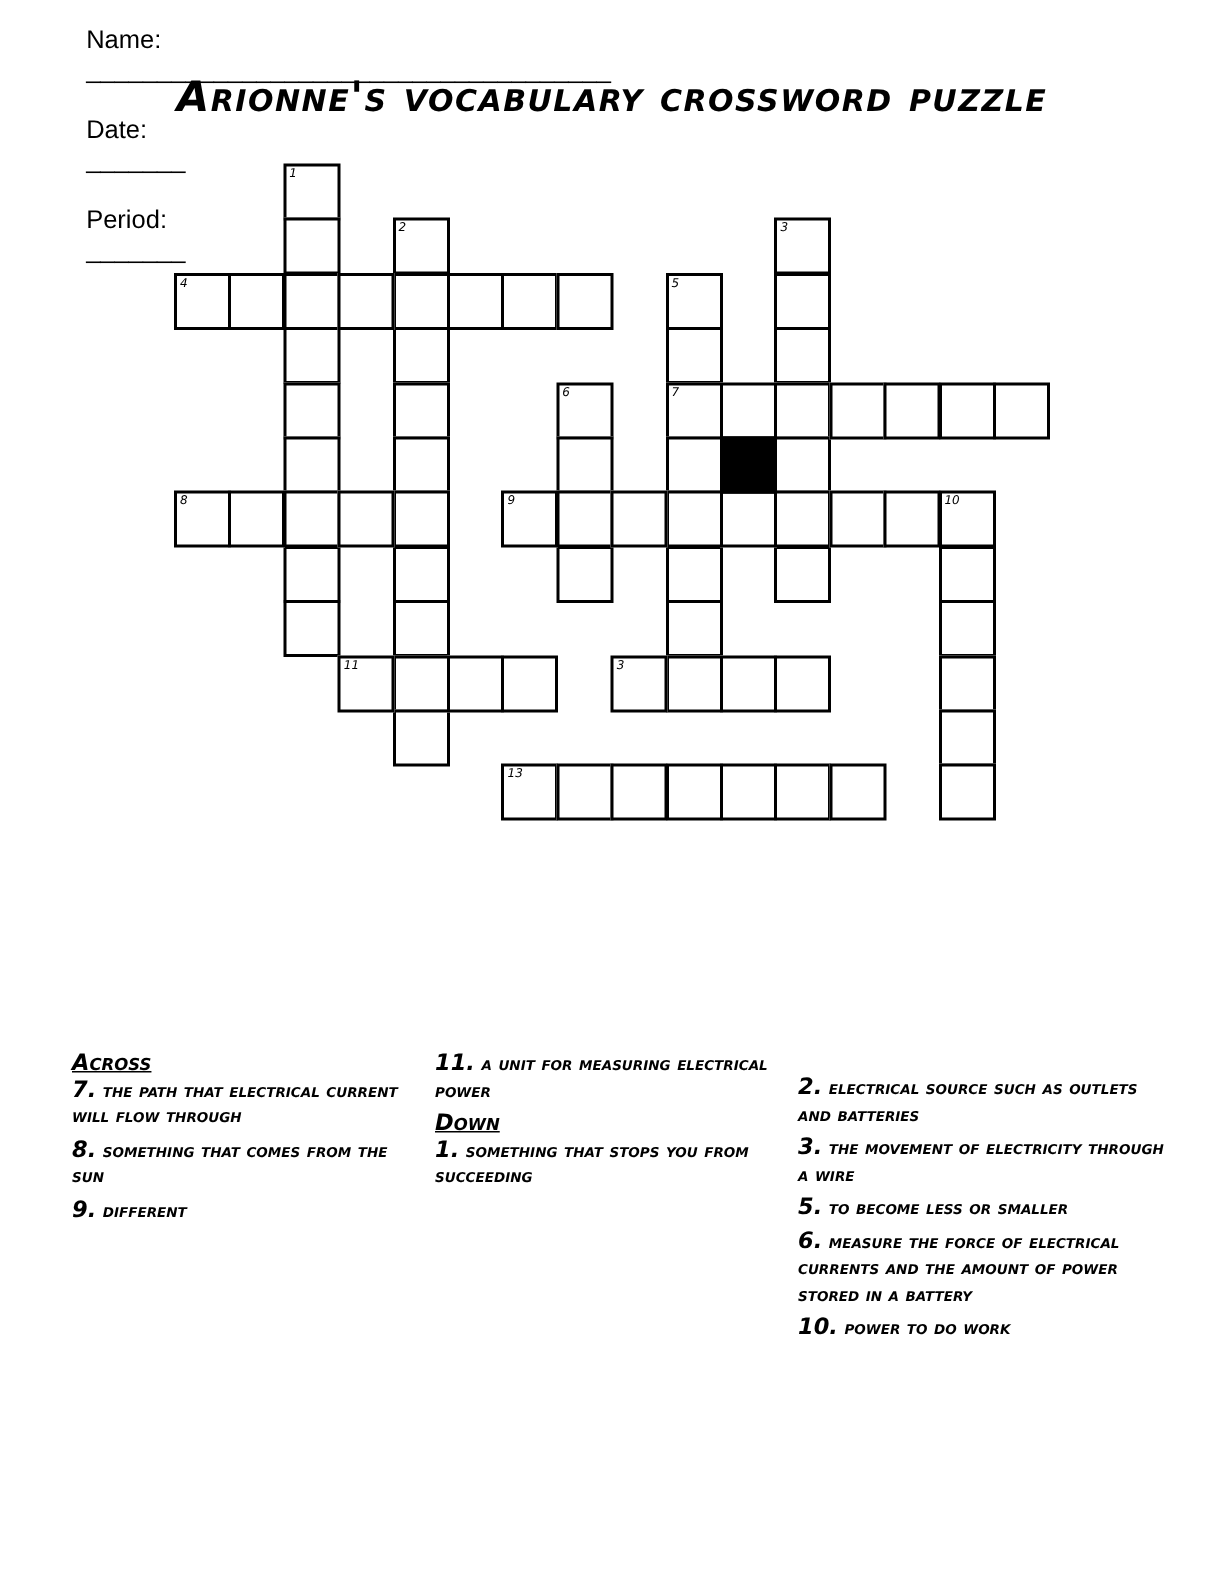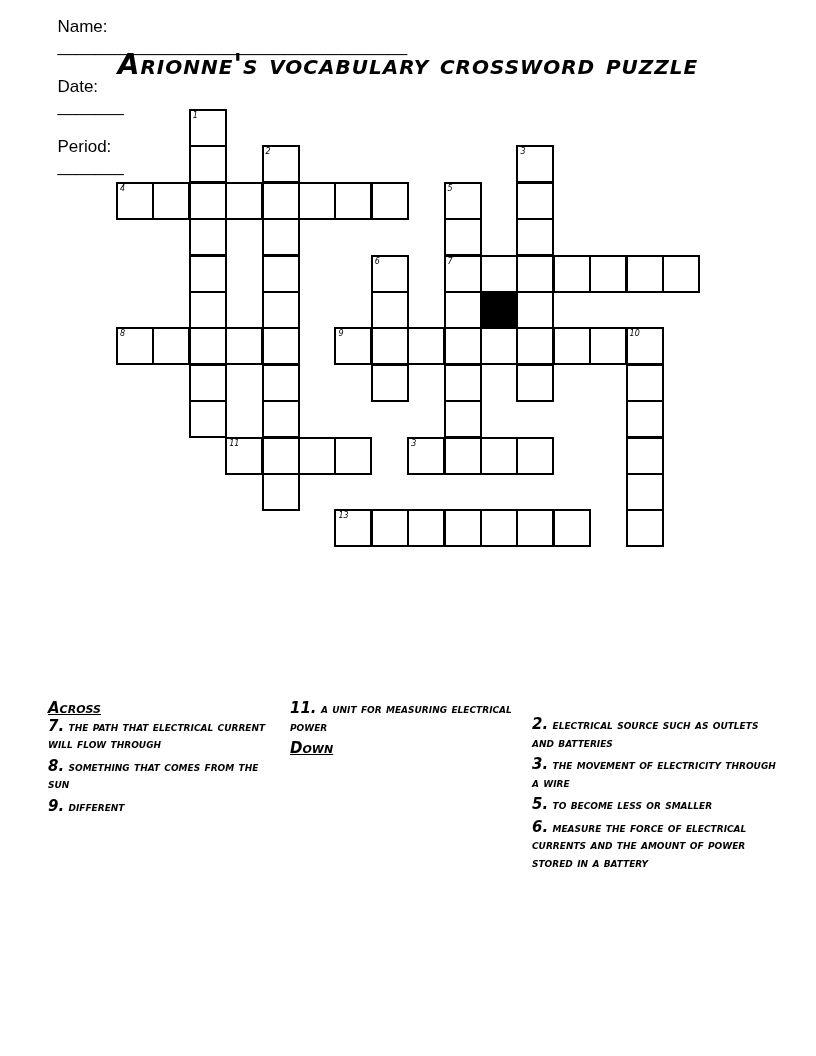--- a/index.html
+++ b/index.html
@@ -144,20 +144,22 @@
 <div class="clues col1">
   <div class="heading">Across</div>
   <div class="clue"><span class="n">7.</span> <span>the path that electrical current will flow through</span></div>
   <div class="clue"><span class="n">8.</span> <span>something that comes from the sun</span></div>
   <div class="clue"><span class="n">9.</span> <span>different</span></div>
 </div>
 
 <div class="clues col2">
   <div class="clue"><span class="n">11.</span> <span>a unit for measuring electrical power</span></div>
   <div class="heading">Down</div>
+  <div class="clue"><span class="n">1.</span> <span>something that stops you from succeeding</span></div>
 </div>
 
 <div class="clues col3">
   <div class="clue"><span class="n">2.</span> <span>electrical source such as outlets and batteries</span></div>
   <div class="clue"><span class="n">3.</span> <span>the movement of electricity through a wire</span></div>
   <div class="clue"><span class="n">5.</span> <span>to become less or smaller</span></div>
   <div class="clue"><span class="n">6.</span> <span>measure the force of electrical currents and the amount of power stored in a battery</span></div>
+  <div class="clue"><span class="n">10.</span> <span>power to do work</span></div>
 </div>
 
 </body></html>

